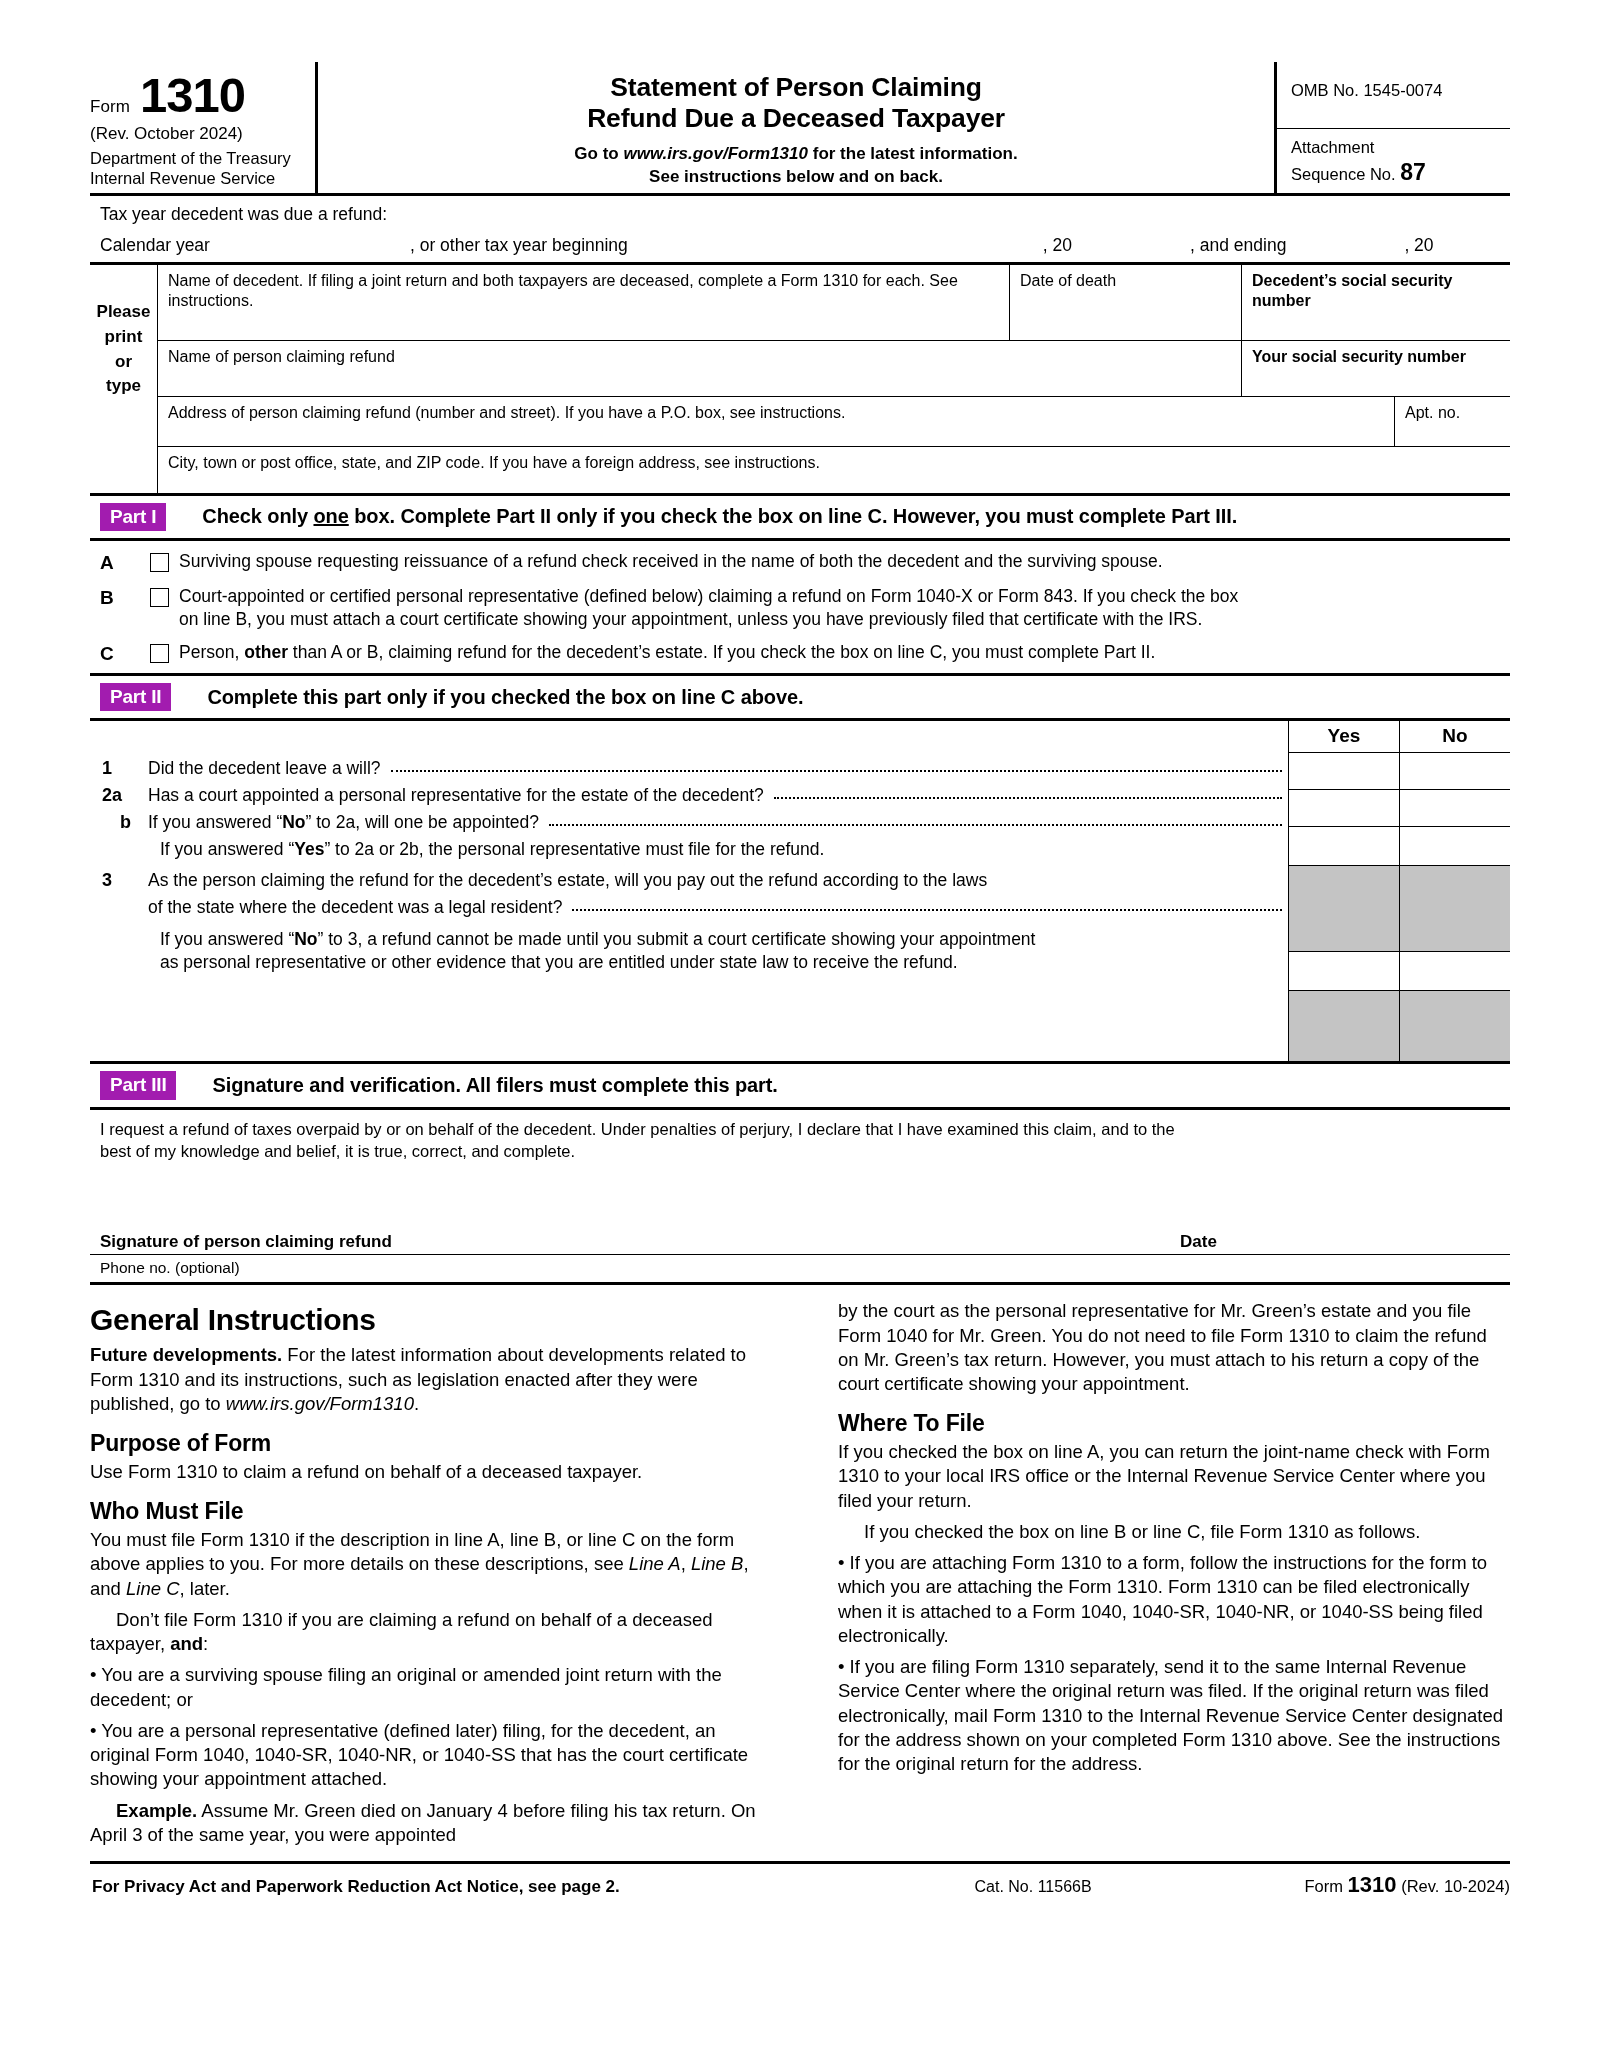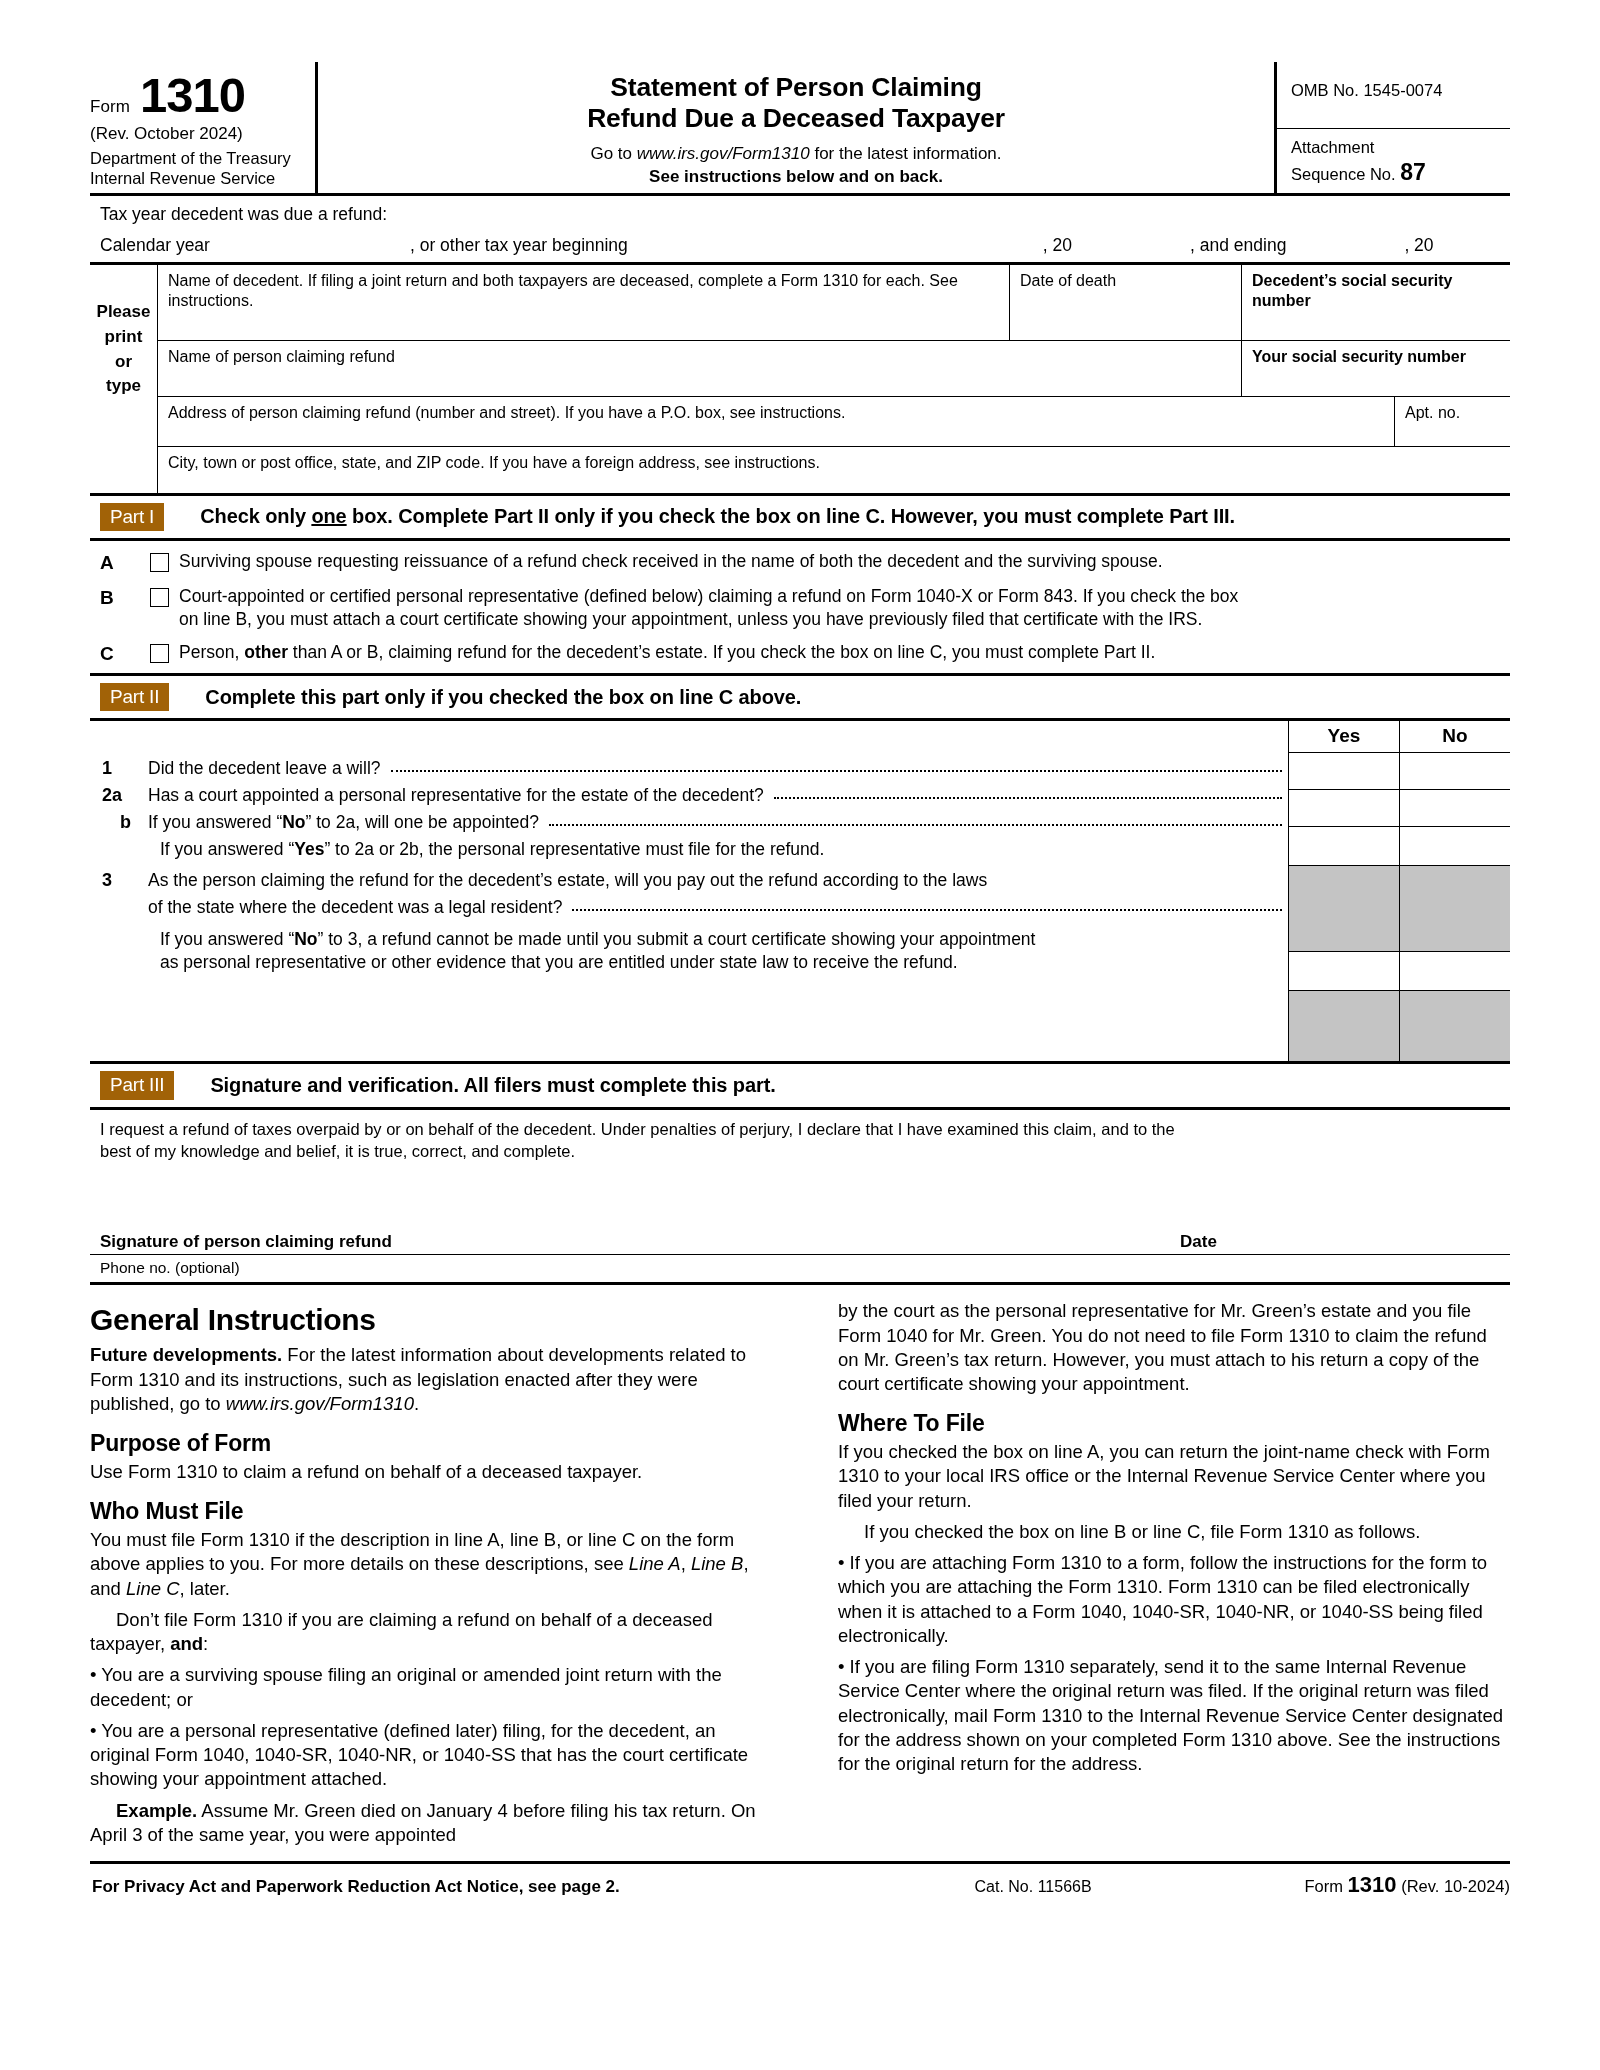--- a/index.html
+++ b/index.html
@@ -50,21 +50,21 @@
     flex: 1;
     text-align: center;
     padding: 10px 6px 6px 6px;
   }
   .hdr-title {
     font-size: 26.5px;
     font-weight: bold;
     line-height: 1.18;
     letter-spacing: -.2px;
   }
-  .hdr-goto { font-size: 17px; font-weight: normal; margin-top: 9px; }
+  .hdr-goto { font-size: 17px; font-weight: bold; margin-top: 9px; }
   .hdr-goto i { font-style: italic; }
   .hdr-see { font-size: 17px; font-weight: bold; margin-top: 3px; }
 
   .hdr-right {
     width: 236px;
     border-left: 3px solid #000;
     display: flex;
     flex-direction: column;
   }
   .hdr-omb {
@@ -135,23 +135,23 @@
   .r4-c1 { flex: 1; height: 46px; }
 
   
   .partrow {
     display: flex;
     align-items: center;
     padding: 7px 0 7px 10px;
     gap: 0;
   }
   .partbadge {
-    background: #a16207;
+    background: #a21caf;
     color: #fff;
-    font-weight: normal;
+    font-weight: bold;
     font-size: 19px;
     padding: 3px 10px 4px 10px;
     letter-spacing: -.2px;
     line-height: 1.12;
   }
   .parttext {
     font-size: 20px;
     font-weight: bold;
     margin-left: 36px;
     letter-spacing: -.1px;

